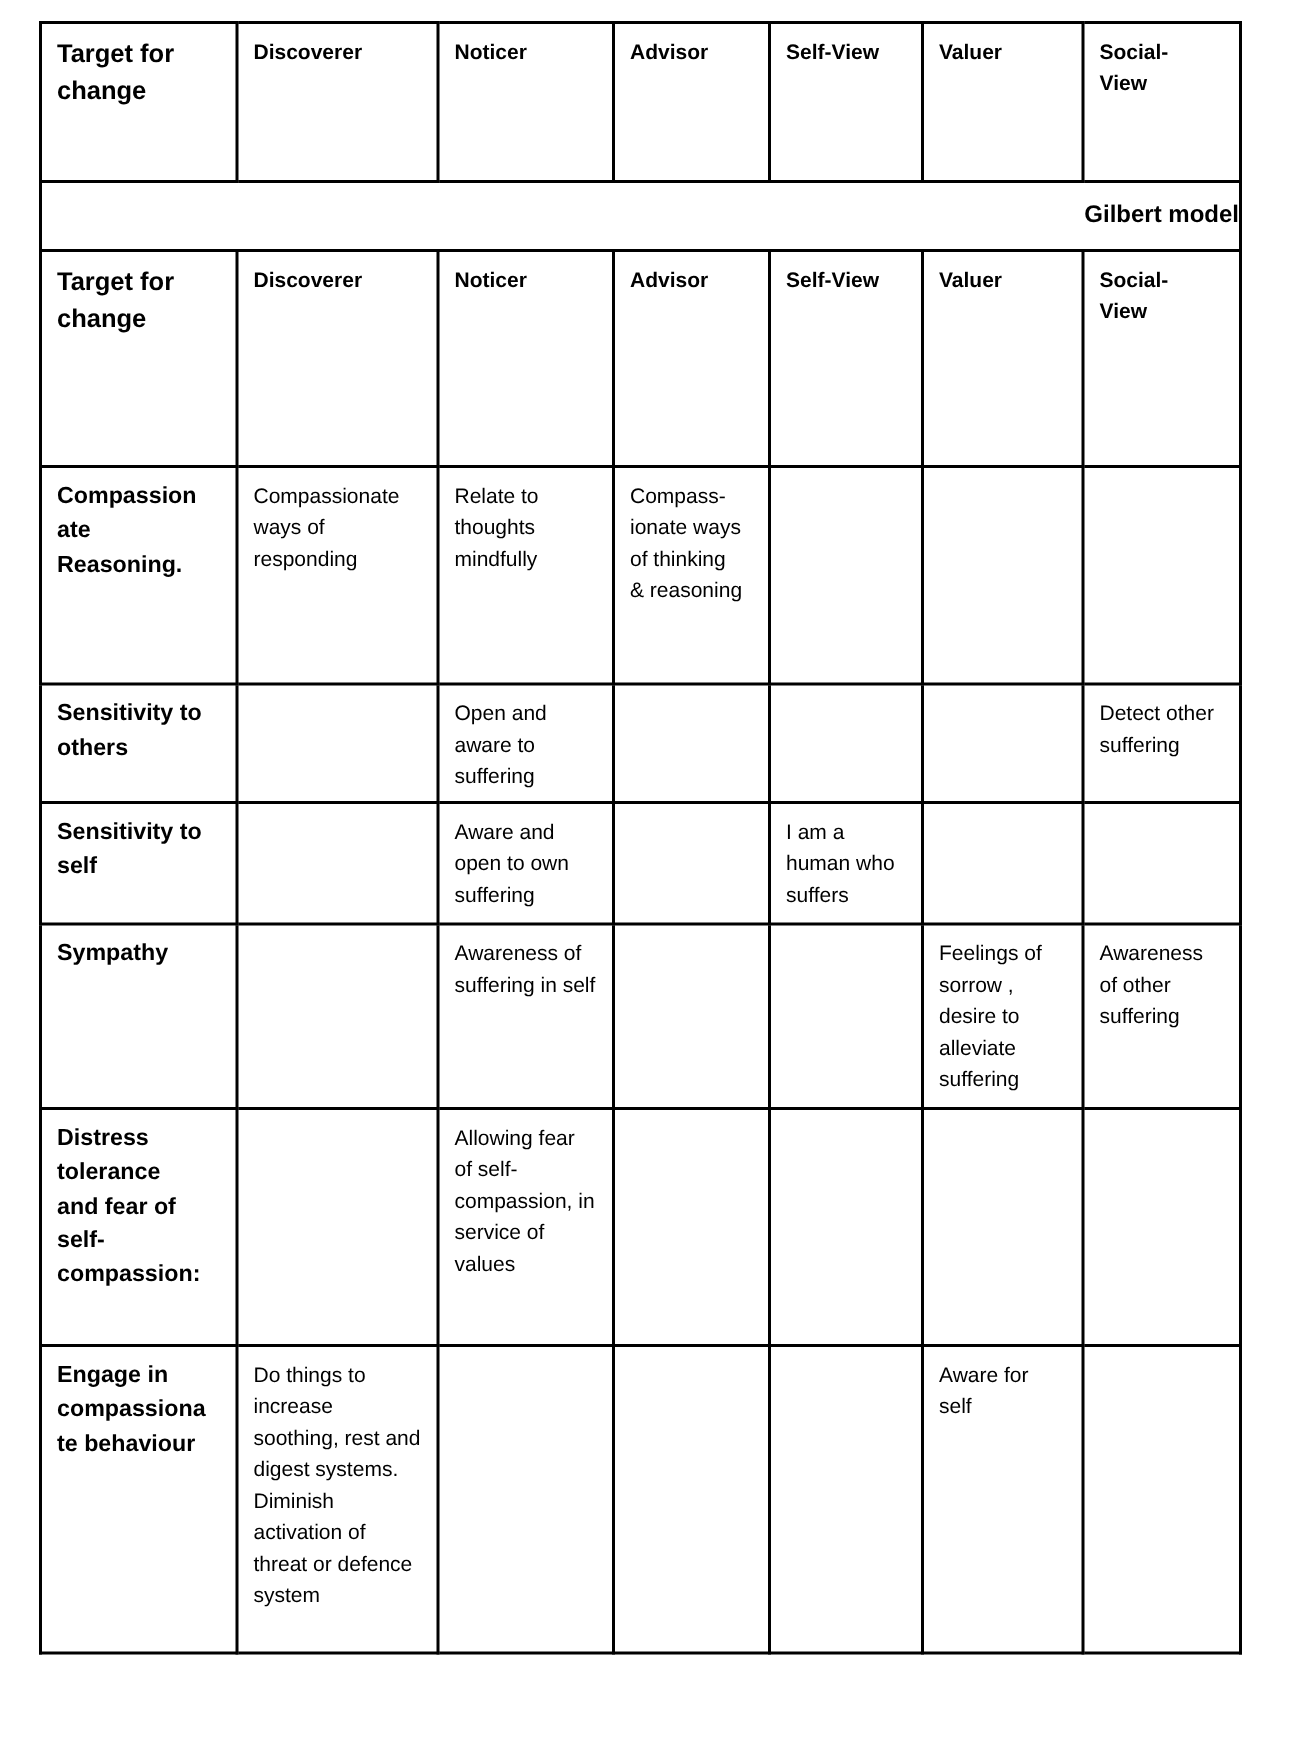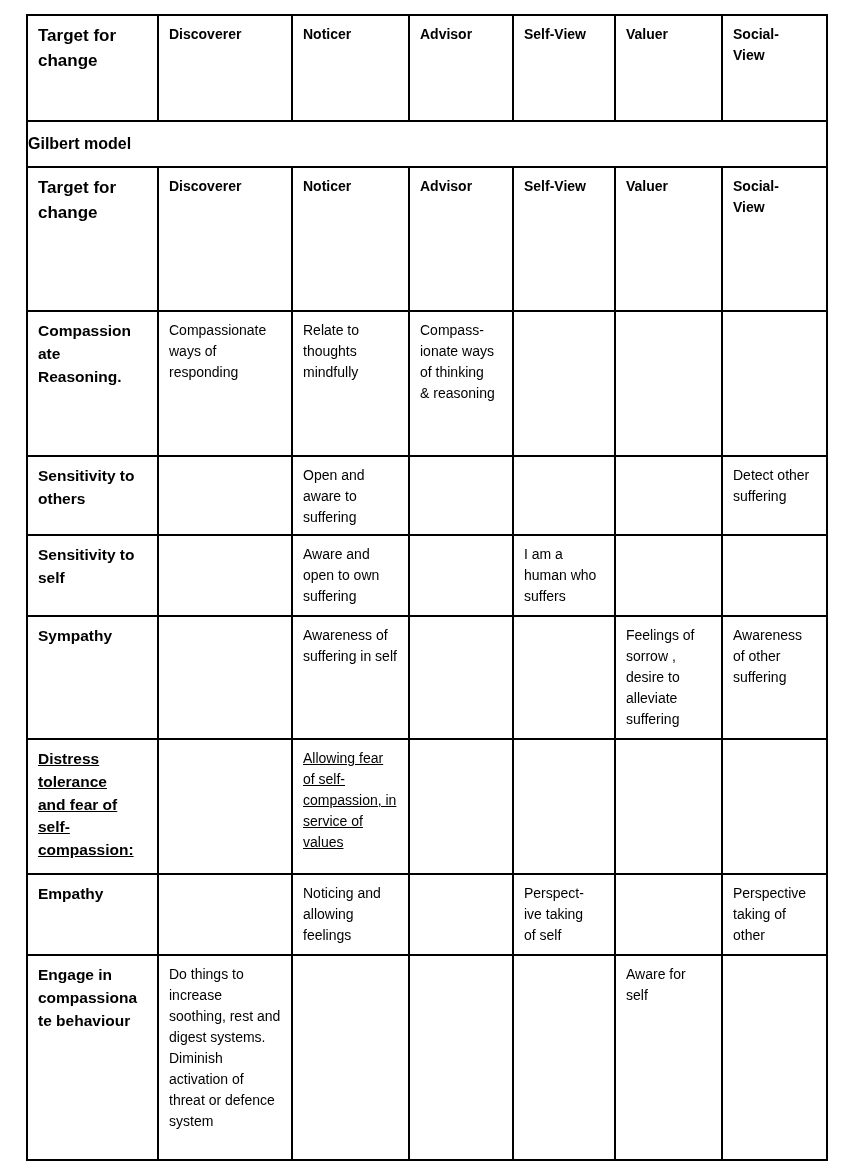--- a/index.html
+++ b/index.html
@@ -37,34 +37,34 @@
   td.row-label {
     font-size: 15.5px;
     font-weight: bold;
     line-height: 1.47;
   }
   td.cell {
     font-size: 14px;
     line-height: 1.5;
   }
   td.banner-cell {
-    text-align: left;
+    text-align: right;
     vertical-align: middle;
     font-size: 16px;
     font-weight: bold;
     padding: 4px 0;
   }
   tr.rh1  { height: 106px; }
   tr.rban { height: 46px;  }
   tr.rh2  { height: 144px; }
   tr.rb0  { height: 145px; }
   tr.rb1  { height: 70px;  }
   tr.rb2  { height: 81px;  }
   tr.rb3  { height: 123px; padding-left: 24px; }
-  tr.rb4  { height: 135px; text-decoration: underline; }
+  tr.rb4  { height: 158px; }
   tr.rb5  { height: 81px;  }
   tr.rb6  { height: 205px; }
 </style>
 </head>
 <body>
 
 <table class="doc-table">
   <colgroup>
     <col style="width:131px">
       <col style="width:134px">
@@ -151,31 +151,20 @@
 self-
 compassion:</td>
       <td class="cell"></td>
       <td class="cell">Allowing fear of self-compassion, in service of values</td>
       <td class="cell"></td>
       <td class="cell"></td>
       <td class="cell"></td>
       <td class="cell"></td>
     </tr>
 
-    <tr class="rb5">
-      <td class="row-label">Empathy</td>
-      <td class="cell"></td>
-      <td class="cell">Noticing and allowing feelings</td>
-      <td class="cell"></td>
-      <td class="cell">Perspect-
-ive taking
-of self</td>
-      <td class="cell"></td>
-      <td class="cell">Perspective taking of other</td>
-    </tr>
 
     <tr class="rb6">
       <td class="row-label">Engage in
 compassiona
 te behaviour</td>
       <td class="cell">Do things to increase soothing, rest and digest systems. Diminish activation of threat or defence system</td>
       <td class="cell"></td>
       <td class="cell"></td>
       <td class="cell"></td>
       <td class="cell">Aware for self</td>

